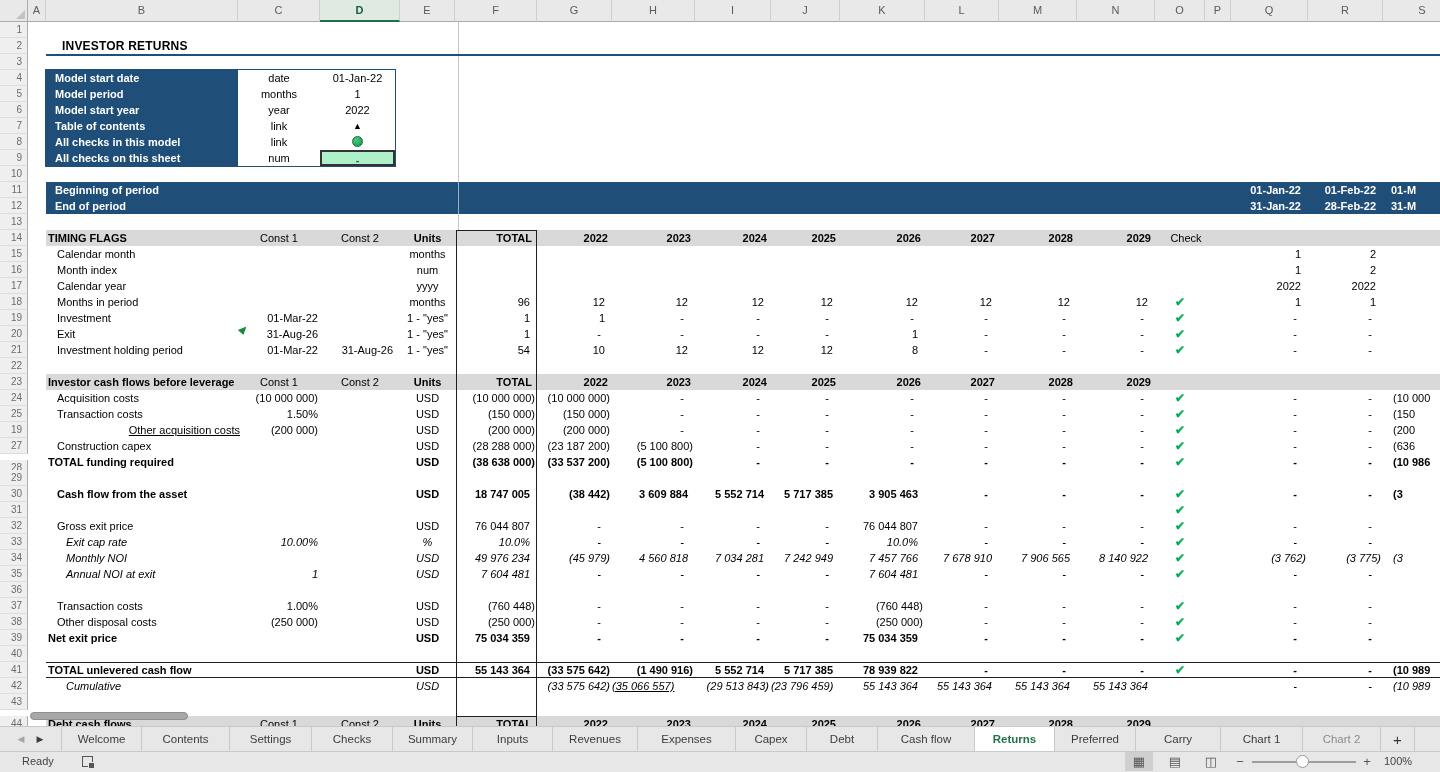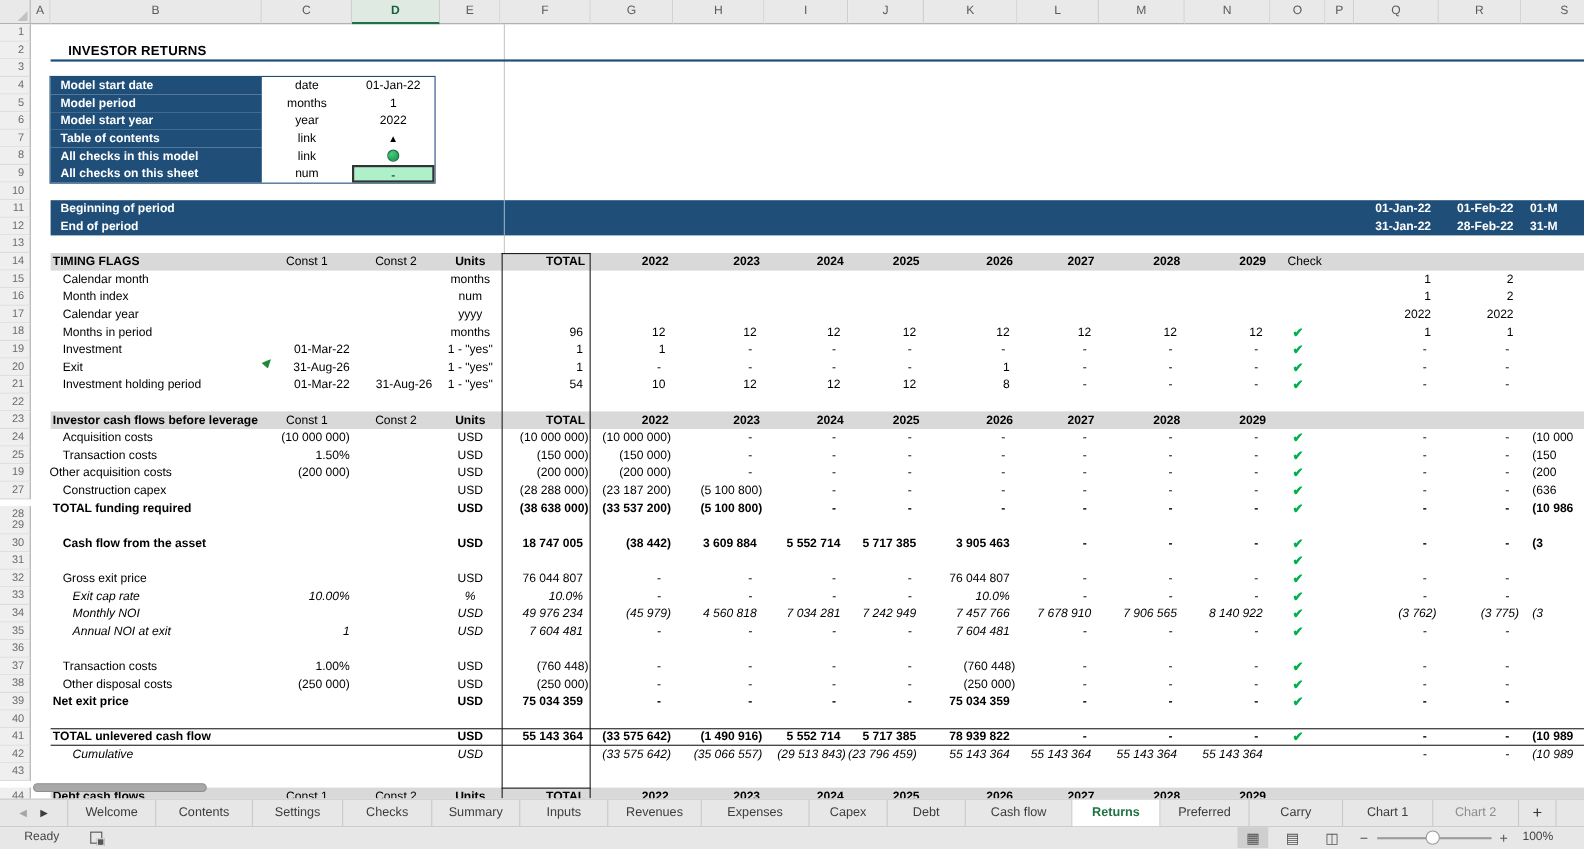--- a/index.html
+++ b/index.html
@@ -285,21 +285,21 @@
       <div class="cell" style="left: 695px; top: 406px; width: 76px; text-align: right; padding-right: 11px;">-</div>
       <div class="cell" style="left: 771px; top: 406px; width: 69px; text-align: right; padding-right: 11px;">-</div>
       <div class="cell" style="left: 840px; top: 406px; width: 85px; text-align: right; padding-right: 11px;">-</div>
       <div class="cell" style="left: 925px; top: 406px; width: 74px; text-align: right; padding-right: 11px;">-</div>
       <div class="cell" style="left: 999px; top: 406px; width: 78px; text-align: right; padding-right: 11px;">-</div>
       <div class="cell" style="left: 1077px; top: 406px; width: 78px; text-align: right; padding-right: 11px;">-</div>
       <div class="cell chk" style="left: 1155px; top: 406px; width: 50px; text-align: center;">✔</div>
       <div class="cell" style="left: 1231px; top: 406px; width: 77px; text-align: right; padding-right: 11px;">-</div>
       <div class="cell" style="left: 1308px; top: 406px; width: 75px; text-align: right; padding-right: 11px;">-</div>
       <div class="cell" style="left: 1383px; top: 406px; width: 79px; text-align: left; padding-left: 10px;">(150</div>
-      <div class="cell" style="left: 34px; top: 422px; width: 192px; text-align: left; padding-left: 11px;">Other acquisition costs</div>
+      <div class="cell" style="left: 48px; top: 422px; width: 192px; text-align: right; padding-left: 11px; text-decoration: underline;">Other acquisition costs</div>
       <div class="cell" style="left: 238px; top: 422px; width: 82px; text-align: right; padding-right: 2px;">(200 000)</div>
       <div class="cell" style="left: 400px; top: 422px; width: 55px; text-align: center;">USD</div>
       <div class="cell" style="left: 455px; top: 422px; width: 82px; text-align: right; padding-right: 2px;">(200 000)</div>
       <div class="cell" style="left: 537px; top: 422px; width: 75px; text-align: right; padding-right: 2px;">(200 000)</div>
       <div class="cell" style="left: 612px; top: 422px; width: 83px; text-align: right; padding-right: 11px;">-</div>
       <div class="cell" style="left: 695px; top: 422px; width: 76px; text-align: right; padding-right: 11px;">-</div>
       <div class="cell" style="left: 771px; top: 422px; width: 69px; text-align: right; padding-right: 11px;">-</div>
       <div class="cell" style="left: 840px; top: 422px; width: 85px; text-align: right; padding-right: 11px;">-</div>
       <div class="cell" style="left: 925px; top: 422px; width: 74px; text-align: right; padding-right: 11px;">-</div>
       <div class="cell" style="left: 999px; top: 422px; width: 78px; text-align: right; padding-right: 11px;">-</div>
@@ -470,21 +470,21 @@
       <div class="cell b" style="left: 1077px; top: 662px; width: 78px; text-align: right; padding-right: 11px;">-</div>
       <div class="cell chk" style="left: 1155px; top: 662px; width: 50px; text-align: center;">✔</div>
       <div class="cell b" style="left: 1231px; top: 662px; width: 77px; text-align: right; padding-right: 11px;">-</div>
       <div class="cell b" style="left: 1308px; top: 662px; width: 75px; text-align: right; padding-right: 11px;">-</div>
       <div class="cell b" style="left: 1383px; top: 662px; width: 79px; text-align: left; padding-left: 10px;">(10 989</div>
       <div class="hline" style="left: 46px; top: 662px; width: 1394px; height: 1px;"></div>
       <div class="hline" style="left: 46px; top: 677px; width: 1394px; height: 1px;"></div>
       <div class="cell i" style="left: 46px; top: 678px; width: 192px; text-align: left; padding-left: 20px;">Cumulative</div>
       <div class="cell i" style="left: 400px; top: 678px; width: 55px; text-align: center;">USD</div>
       <div class="cell i" style="left: 537px; top: 678px; width: 75px; text-align: right; padding-right: 2px;">(33 575 642)</div>
-      <div class="cell i" style="left: 612px; top: 678px; width: 83px; text-align: right; padding-right: 2px;">(35 066 557)</div>
+      <div class="cell i" style="left: 612px; top: 678px; width: 83px; text-align: left; padding-right: 2px; text-decoration: underline;">(35 066 557)</div>
       <div class="cell i" style="left: 695px; top: 678px; width: 76px; text-align: right; padding-right: 2px;">(29 513 843)</div>
       <div class="cell i" style="left: 771px; top: 678px; width: 69px; padding-right: 2px;">(23 796 459)</div>
       <div class="cell i" style="left: 840px; top: 678px; width: 85px; text-align: right; padding-right: 7px;">55 143 364</div>
       <div class="cell i" style="left: 925px; top: 678px; width: 74px; text-align: right; padding-right: 7px;">55 143 364</div>
       <div class="cell i" style="left: 999px; top: 678px; width: 78px; text-align: right; padding-right: 7px;">55 143 364</div>
       <div class="cell i" style="left: 1077px; top: 678px; width: 78px; text-align: right; padding-right: 7px;">55 143 364</div>
       <div class="cell i" style="left: 1231px; top: 678px; width: 77px; text-align: right; padding-right: 11px;">-</div>
       <div class="cell i" style="left: 1308px; top: 678px; width: 75px; text-align: right; padding-right: 11px;">-</div>
       <div class="cell i" style="left: 1383px; top: 678px; width: 79px; text-align: left; padding-left: 10px;">(10 989</div>
       <div class="band" style="top: 716px;"></div>

